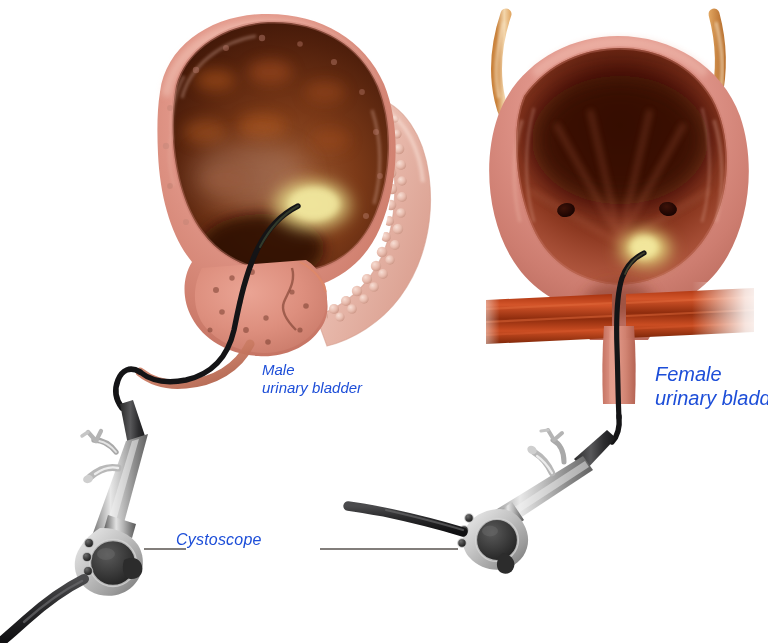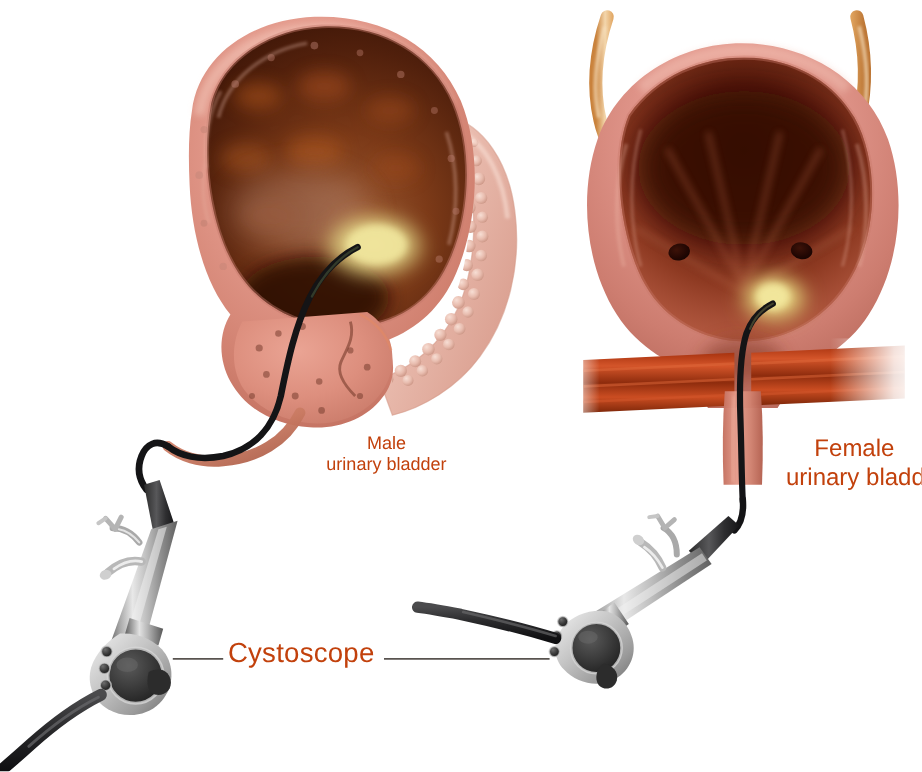--- a/index.html
+++ b/index.html
@@ -20,43 +20,43 @@
     height: 643px;
     background: #ffffff;
   }
   #art {
     position: absolute;
     left: 0;
     top: 0;
   }
   .lbl {
     position: absolute;
-    color: #c2410c;
-    text-align: center;
+    color: #1d4ed8;
     line-height: 1.22;
     white-space: pre;
     user-select: none;
+    font-style: italic;
   }
   #label-male {
     left: 262px;
     top: 361px;
     width: 120px;
     font-size: 15px;
   }
   #label-female {
     left: 655px;
     top: 362px;
     width: 114px;
     font-size: 20px;
   }
   #label-cystoscope {
     left: 176px;
     top: 530px;
     width: 150px;
-    font-size: 23px;
+    font-size: 16px;
     letter-spacing: 0.2px;
   }
 </style>
 </head>
 <body>
 
 <div id="stage">
 
   <svg id="art" width="768" height="643" viewBox="0 0 768 643">
     <defs>

